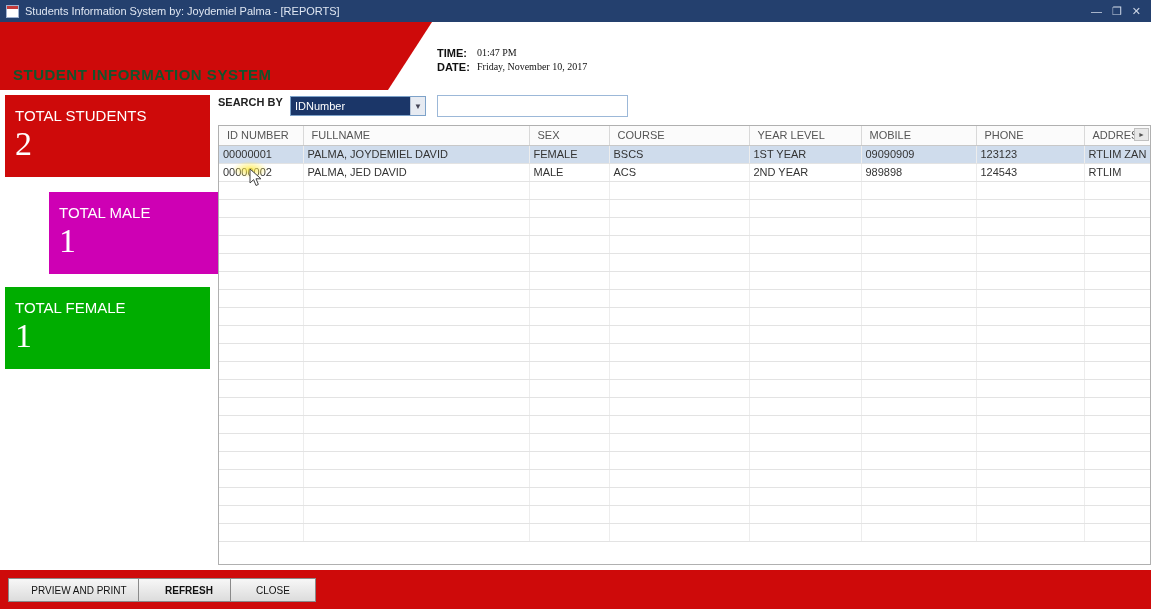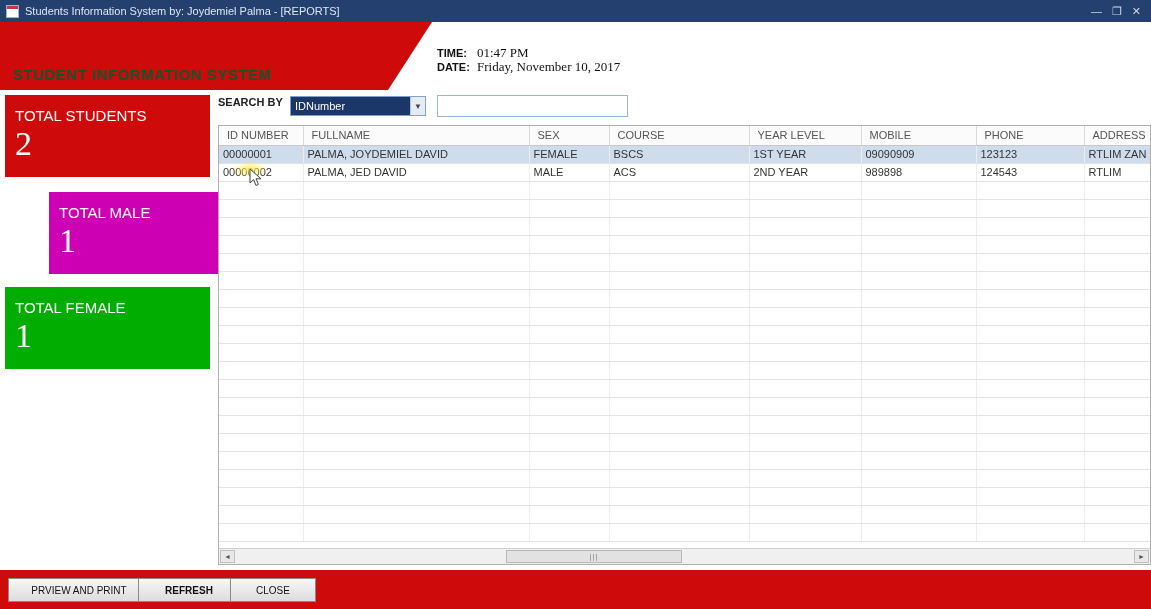--- a/index.html
+++ b/index.html
@@ -29,21 +29,21 @@
     position:absolute; top:0; left:0; width:432px; height:68px; background:#ce0a0a;
     clip-path:polygon(0 0, 432px 0, 388px 68px, 0 68px);
   }
   .header-title {
     position:absolute; left:13px; bottom:7px; color:#14532d;
     font-size:15px; font-weight:bold; letter-spacing:.5px; white-space:nowrap;
   }
   .datetime { position:absolute; left:437px; top:24px; font-size:11px; }
   .dt-row { display:flex; line-height:14px; }
   .dt-label { font-weight:bold; width:40px; color:#111; }
-  .dt-value { font-family:"Liberation Serif", serif; font-size:13px; color:#111; }
+  .dt-value { font-family:"Liberation Serif", serif; font-size:10px; color:#111; }
 
   
   .stat-box { position:absolute; left:5px; width:205px; height:82px; color:#fff; padding:12px 0 0 10px; }
   .stat-label { font-size:15px; }
   .stat-value { font-family:"Liberation Serif", serif; font-size:34px; line-height:36px; margin-top:2px; }
   #stat-0 { top:95px; } #stat-1 { top:192px;margin-left:44px; } #stat-2 { top:287px; }
 
   
   .search-label { position:absolute; left:218px; top:96px; font-size:11px; font-weight:bold; }
   .search-dropdown {
@@ -57,21 +57,21 @@
   }
   .search-input {
     position:absolute; left:437px; top:95px; width:191px; height:22px;
     border:1px solid #9cb8d8; font-size:12px; padding:0 4px; outline:none;
     font-family:"Liberation Sans", sans-serif;
   }
 
   
   .grid {
     position:absolute; left:218px; top:125px; width:933px; height:440px;
-    border:1px solid #b0b0b0; background:#fff; display:flex; flex-direction:column;
+    border:1px solid #b0b0b0; background:#fff; display:flex; 
   }
   .grid-table-wrap { flex:1; overflow:hidden; }
   table.grid-table { border-collapse:collapse; table-layout:fixed; width:985px; }
   .grid-table th {
     height:19px; background:#fbfbfb; border-right:1px solid #d9d9d9; border-bottom:1px solid #c8c8c8;
     font-size:11px; font-weight:normal; color:#555; text-align:left; padding:0 8px; white-space:nowrap; overflow:hidden;
   }
   .grid-table td {
     height:18px; border-right:1px solid #ededed; border-bottom:1px solid #e3e3e3;
     font-size:11px; color:#333; padding:0 4px; white-space:nowrap; overflow:hidden;

